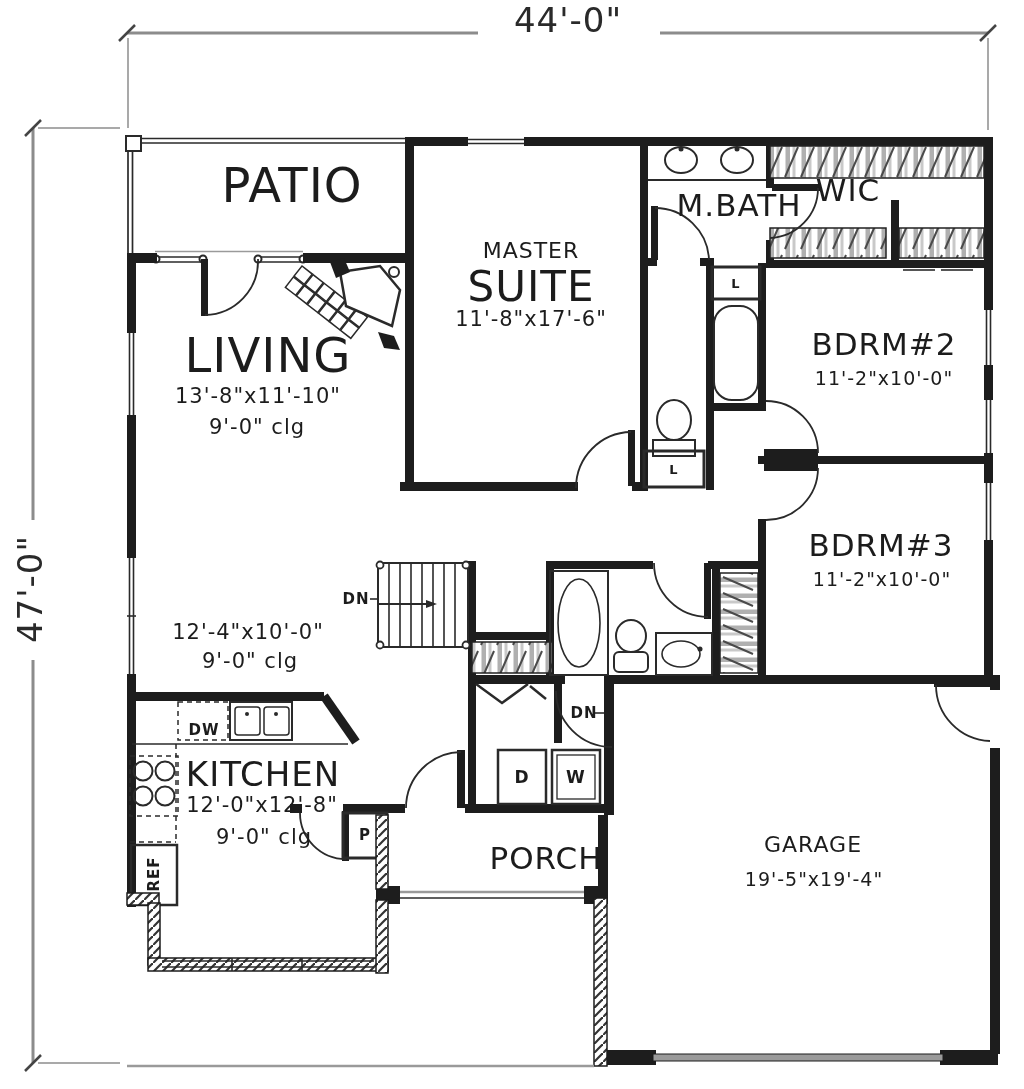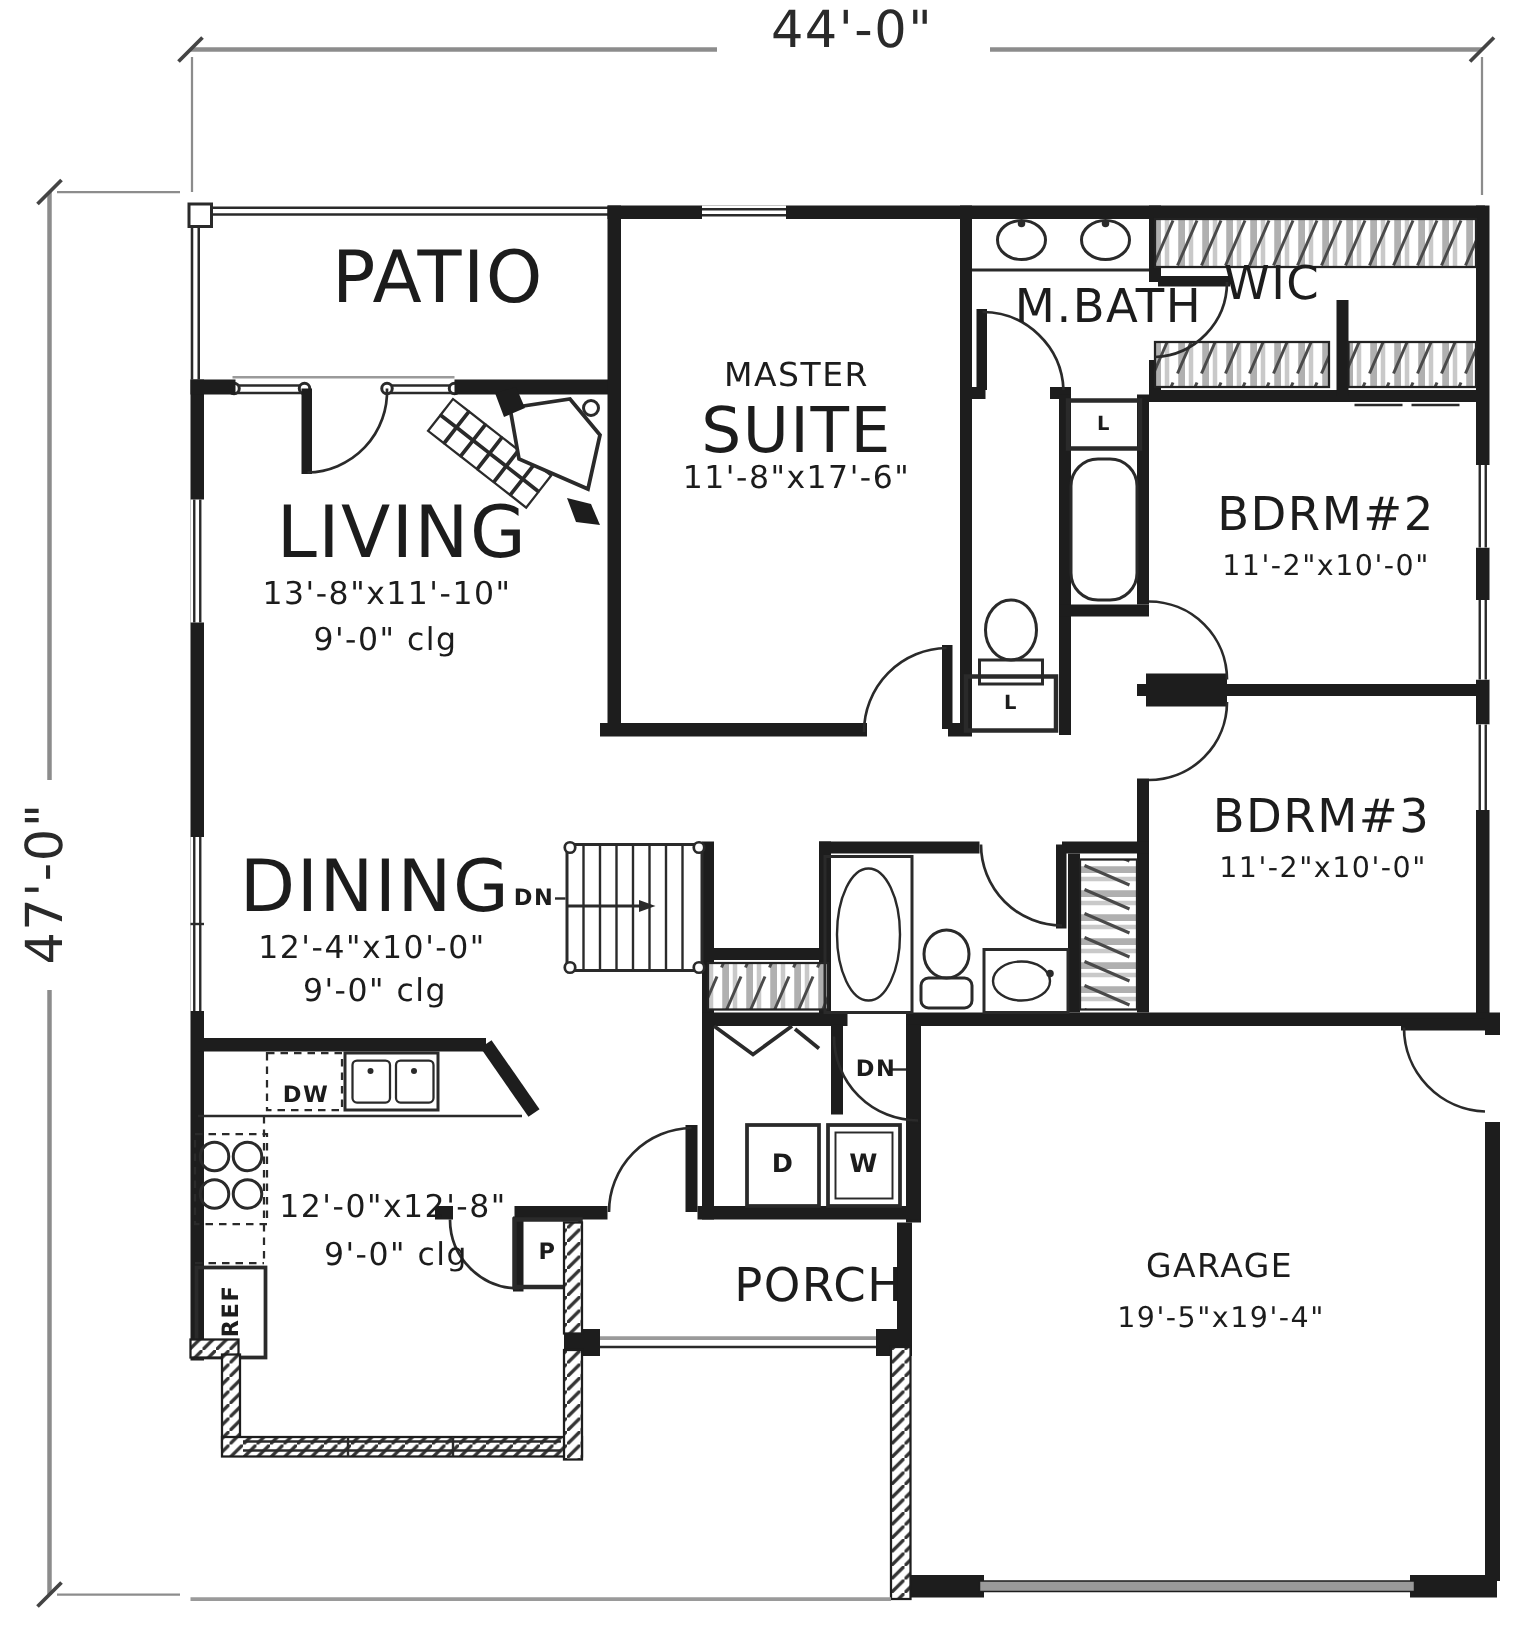--- a/index.html
+++ b/index.html
@@ -365,24 +365,24 @@
 <div class="lbl room-m" style="left:884px;top:344px;">BDRM#2</div>
 <div class="lbl dims-s" style="left:884px;top:378px;">11'-2"x10'-0"</div>
 
 <div class="lbl room" style="left:268px;top:355px;">LIVING</div>
 <div class="lbl dims" style="left:258px;top:396px;">13'-8"x11'-10"</div>
 <div class="lbl dims" style="left:257px;top:427px;">9'-0" clg</div>
 
 <div class="lbl room-m" style="left:881px;top:545px;">BDRM#3</div>
 <div class="lbl dims-s" style="left:882px;top:579px;">11'-2"x10'-0"</div>
 
-<div class="lbl room" style="left:250px;top:591px;">DINING</div>
 <div class="lbl dims" style="left:248px;top:632px;">12'-4"x10'-0"</div>
 <div class="lbl dims" style="left:250px;top:661px;">9'-0" clg</div>
 
+<div class="lbl room" style="left:263px;top:774px;font-size:34px;">KITCHEN</div>
 <div class="lbl dims" style="left:262px;top:805px;">12'-0"x12'-8"</div>
 <div class="lbl dims" style="left:264px;top:837px;">9'-0" clg</div>
 
 <div class="lbl room-m" style="left:505px;top:858px;margin-left:41px;">PORCH</div>
 
 <div class="lbl room" style="left:813px;top:845px;font-size:22px;">GARAGE</div>
 <div class="lbl dims-s" style="left:814px;top:879px;">19'-5"x19'-4"</div>
 
 <div class="lbl small" style="left:356px;top:599px;">DN</div>
 <div class="lbl small" style="left:584px;top:713px;">DN</div>

